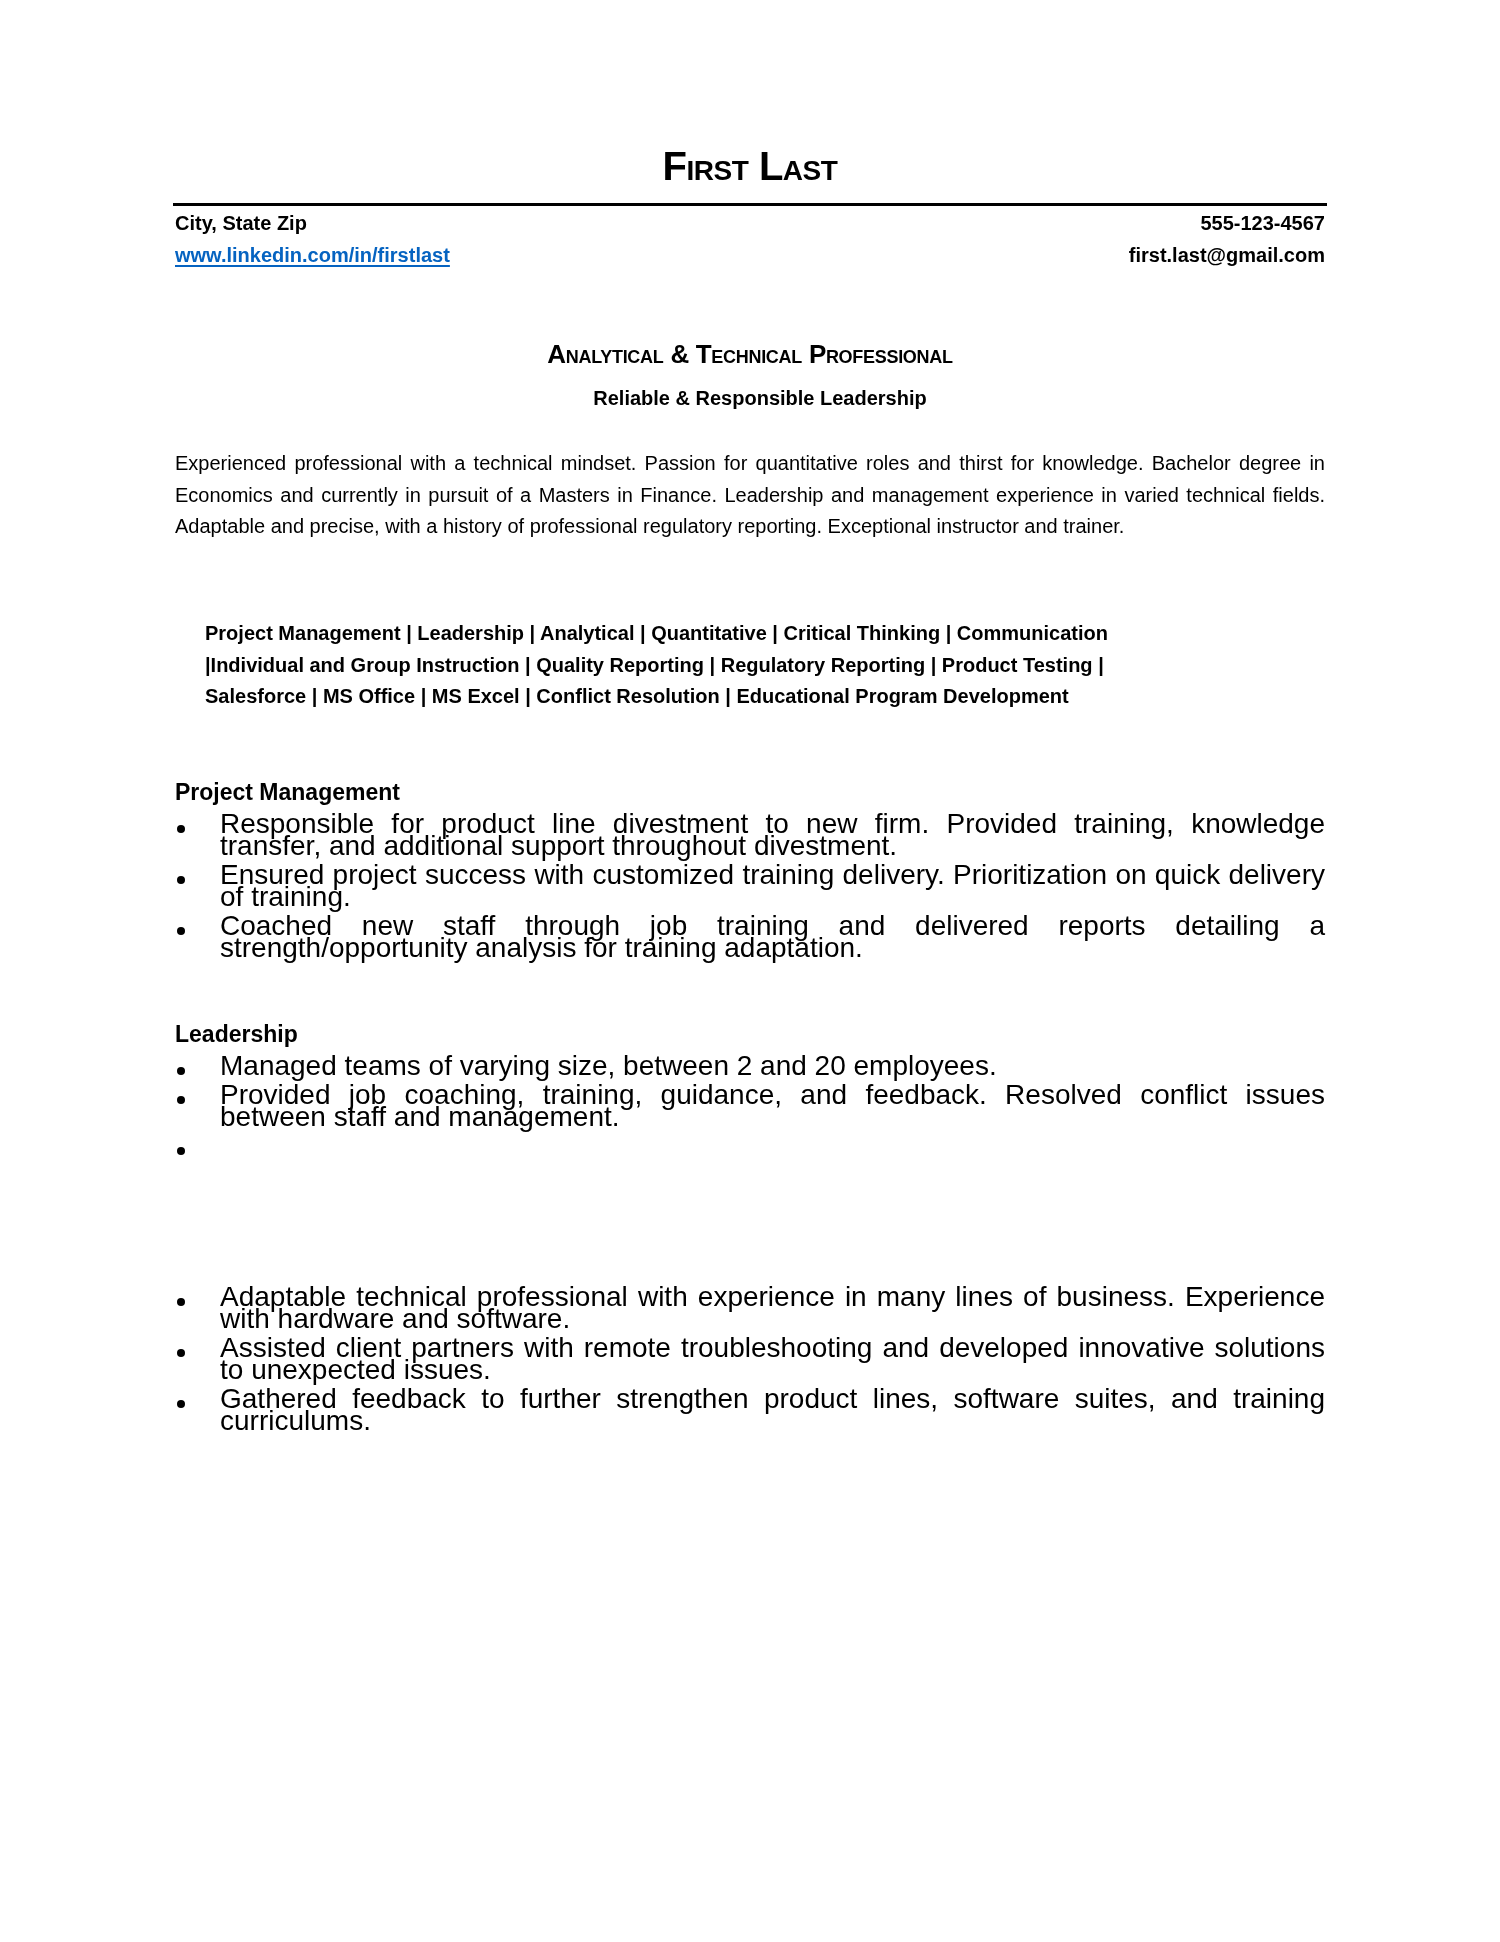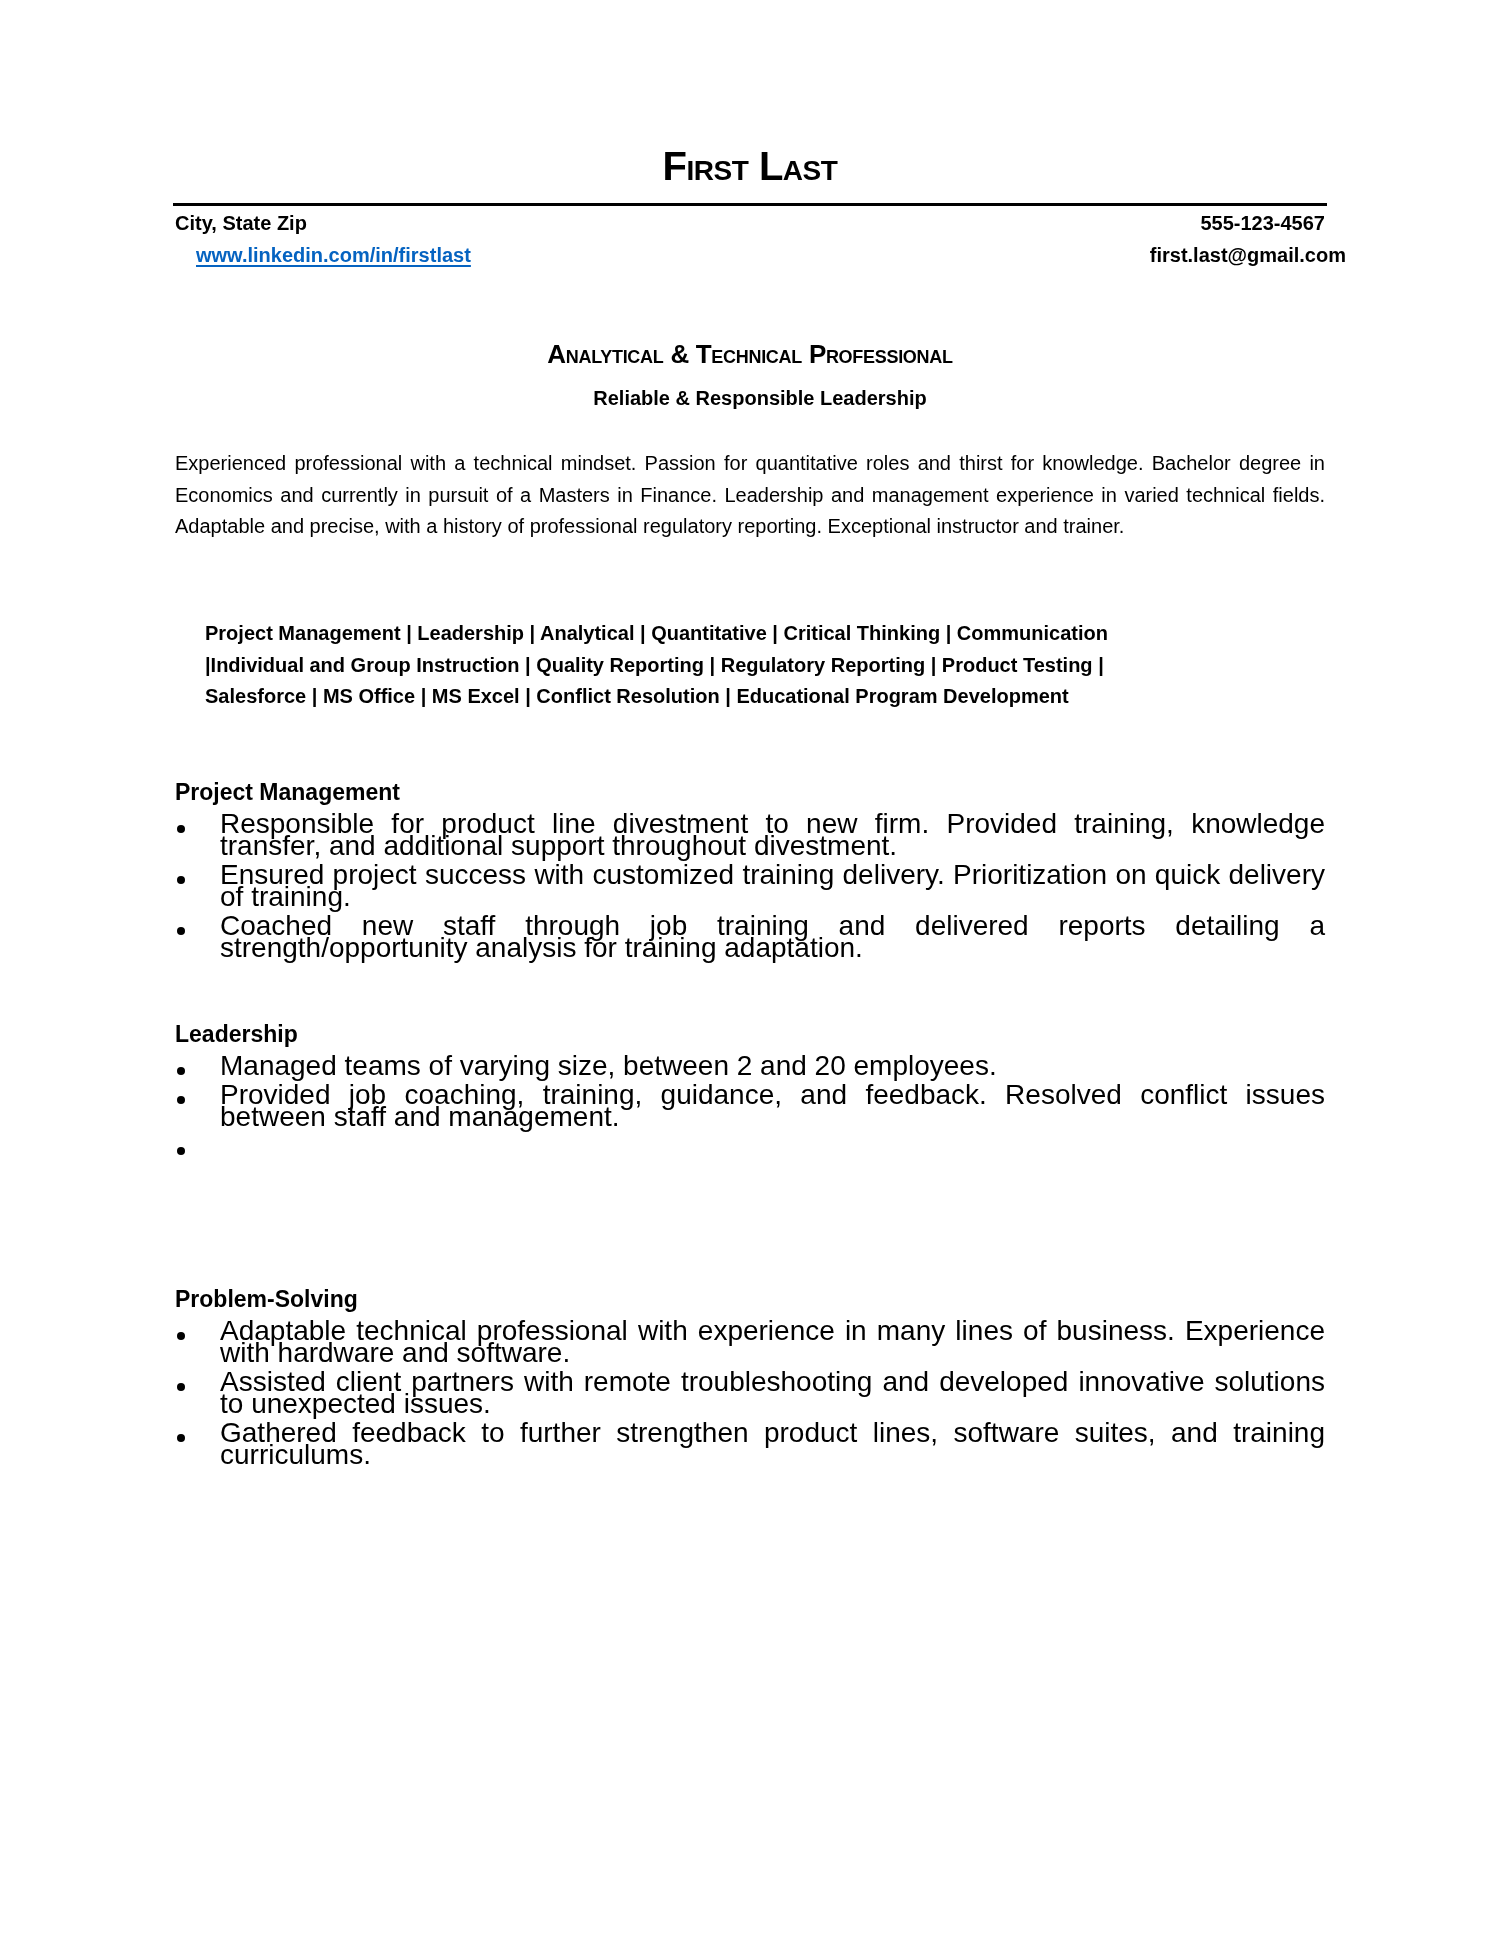--- a/index.html
+++ b/index.html
@@ -6,21 +6,21 @@
   body { width: 1500px; height: 1942px; position: relative; overflow: hidden;
          font-family: "Liberation Sans", sans-serif; color: #000; }
   .page { position: absolute; left: 175px; top: 0; width: 1150px; }
   .name { position: absolute; top: 138px; left: 0; width: 1150px; text-align: center;
           font-size: 40px; font-weight: bold; font-variant: small-caps; line-height: 56px;
           letter-spacing: -0.5px; }
   .rule { position: absolute; top: 203px; left: -2px; width: 1154px; height: 3px; background: #000; }
   .contact-row { position: absolute; left: 0; width: 1150px; display: flex; justify-content: space-between;
                  font-size: 20px; font-weight: bold; line-height: 30px; }
   .contact-row.r1 { top: 208px; }
-  .contact-row.r2 { top: 240px; margin-left: 21px; }
+  .contact-row.r2 { top: 240px; }
   .link { color: #0563C1; text-decoration: underline; text-underline-offset: 3px; }
   .headline { position: absolute; top: 336px; left: 0; width: 1150px; text-align: center;
               font-size: 26px; font-weight: bold; font-variant: small-caps; line-height: 36px; letter-spacing: -0.3px; }
   .tagline { position: absolute; top: 383px; left: 10px; width: 1150px; text-align: center;
              font-size: 20px; font-weight: bold; line-height: 30px; }
   .summary { position: absolute; top: 448px; left: 0; width: 1150px; text-align: justify;
              font-size: 20px; line-height: 31.5px; margin: 0; }
   .skills { position: absolute; top: 618px; left: 30px; width: 1090px; 
             font-size: 20px; font-weight: bold; line-height: 31.5px; margin: 0; }
   .section { position: absolute; left: 0; width: 1150px; }
@@ -72,20 +72,19 @@
   <div class="section" id="sec-1">
     <h2>Leadership</h2>
     <ul>
       <li><span class="bullet"></span><span>Managed teams of varying size, between 2 and 20 employees.</span></li>
       <li><span class="bullet"></span><span>Provided job coaching, training, guidance, and feedback. Resolved conflict issues between staff and management.</span></li>
       <li><span class="bullet"></span></li>
     </ul>
   </div>
 
   <div class="section" id="sec-2">
-    <h2>Problem-Solving</h2>
     <ul>
       <li><span class="bullet"></span><span>Adaptable technical professional with experience in many lines of business. Experience with hardware and software.</span></li>
       <li><span class="bullet"></span><span>Assisted client partners with remote troubleshooting and developed innovative solutions to unexpected issues.</span></li>
       <li><span class="bullet"></span><span>Gathered feedback to further strengthen product lines, software suites, and training curriculums.</span></li>
     </ul>
   </div>
 </div>
 
 </body></html>

